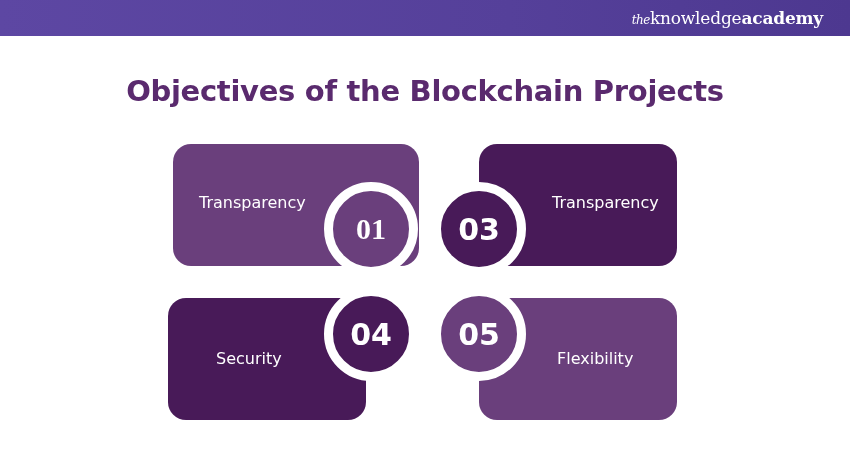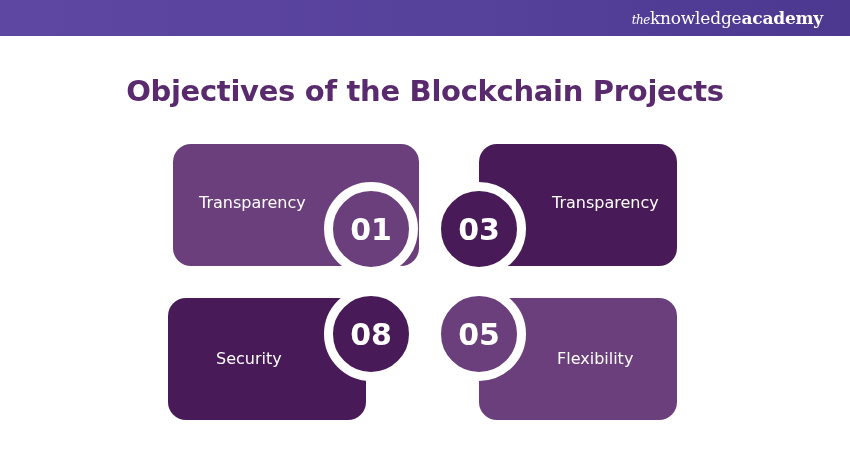--- a/index.html
+++ b/index.html
@@ -45,36 +45,36 @@
   <div class="logo">
     <span class="the">the</span><span class="know">knowledge</span><span class="acad">academy</span>
   </div>
 </div>
 
 <div class="title">Objectives of the Blockchain Projects</div>
 
 <div class="card light" style="left:173px; top:144px;padding-left:48px;">
   <span class="label" style="left:26px; top:49px;">Transparency</span>
 </div>
-<div class="circle light" style="left:324px; top:182px;">
+<div class="circle light" style="left:324px; top:182px;font-family:Liberation Serif, serif;">
   <span>01</span>
 </div>
 
 <div class="card dark" style="left:479px; top:144px;">
   <span class="label" style="left:73px; top:49px;">Transparency</span>
 </div>
 <div class="circle dark" style="left:432px; top:182px;">
   <span>03</span>
 </div>
 
 <div class="card dark" style="left:168px; top:298px;">
   <span class="label" style="left:48px; top:51px;">Security</span>
 </div>
 <div class="circle dark" style="left:324px; top:287px;">
-  <span>08</span>
+  <span>04</span>
 </div>
 
 <div class="card light" style="left:479px; top:298px;">
   <span class="label" style="left:78px; top:51px;">Flexibility</span>
 </div>
 <div class="circle light" style="left:432px; top:287px;">
   <span>05</span>
 </div>
 
 </body></html>

